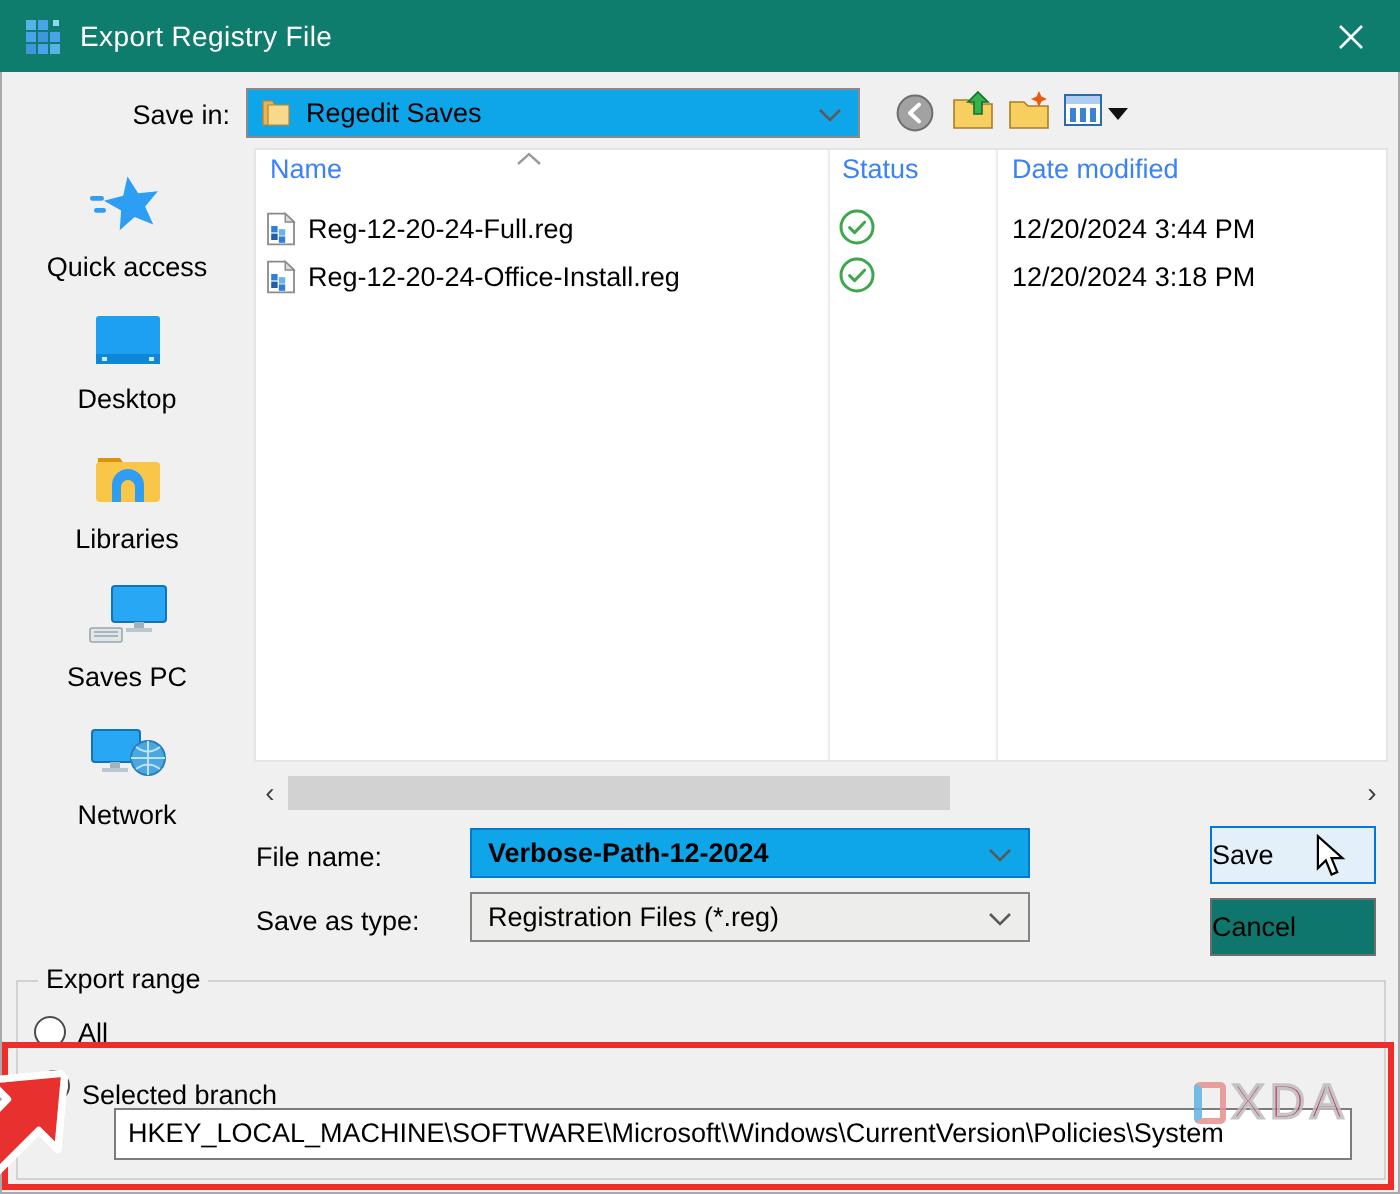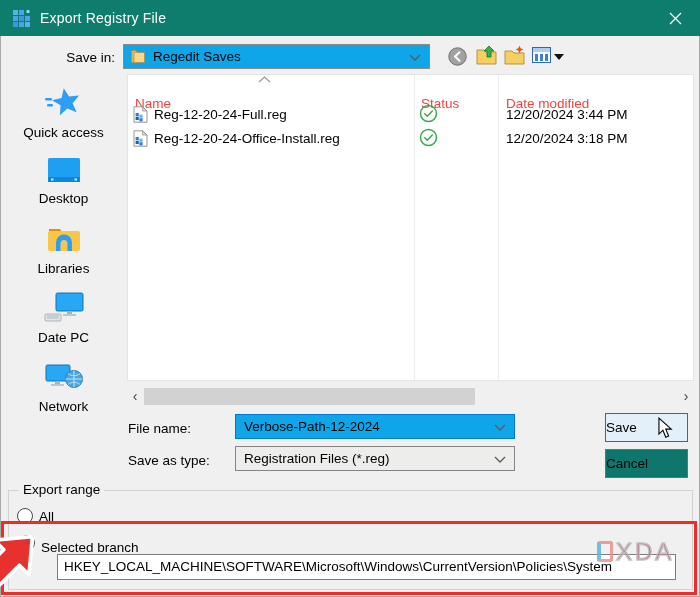--- a/index.html
+++ b/index.html
@@ -36,32 +36,32 @@
   }
   
   .side-item{ position:absolute; left:0; width:127px; text-align:center; }
   .side-item .lbl{ display:block; font-size:13.5px; margin-top:3px; }
   
   .listbox{
     position:absolute; left:127px; top:74px; width:567px; height:307px;
     background:#fff; border:1px solid #e4e4e4; font-size:13.5px;
   }
   .col-sep{ position:absolute; top:0; width:1px; height:305px; background:#ececec; }
-  .hdr{ position:absolute; top:21px; color:#ef4444; }
+  .hdr{ position:absolute; top:2px; color:#3b82f6; }
   .sort-caret{ position:absolute; left:130px; top:1px; }
   .row-text{ position:absolute; white-space:nowrap; }
   .reg-ic{ position:absolute; left:5px; }
   .check-ic{ position:absolute; left:291px; }
   
   .hscroll{ position:absolute; left:127px; top:388px; width:567px; height:17px; }
   .hscroll .arrow{ position:absolute; top:0; width:16px; height:17px; font-size:14px; color:#404040; text-align:center; line-height:16px; }
   .hscroll .thumb{ position:absolute; left:17px; top:0; width:331px; height:17px; background:#d2d2d2; }
   
   .fname-label{ position:absolute; left:128px; top:421px; }
-  .fname-combo{ left:235px; top:414px; width:280px; border:1px solid #0078d7; padding-left:8px; }
+  .fname-combo{ left:235px; top:414px; width:280px; border:1px solid #0078d7; padding-left:8px;font-weight:bold; }
   .ftype-label{ position:absolute; left:128px; top:453px; }
   .ftype-combo{ left:235px; top:446px; width:280px; background:#ededec; border:1px solid #848484; padding-left:8px; }
   
   .btn{
     position:absolute; left:605px; width:83px; height:29px;
     font-size:13.5px; display:flex; align-items:center; 
   }
   .btn-save{ top:413px; background:#e3f0fa; border:1px solid #0078d7; }
   .btn-cancel{ top:449px; background:#0f766e; border:1px solid #6e6e6e; }
   .cursor{ position:absolute; left:655px; top:417px; z-index:9; }
@@ -183,21 +183,21 @@
   </div>
 
   <div class="side-item" style="top:292px">
     <svg width="40" height="31" viewBox="0 0 40 31">
       <rect x="12" y="1" width="27" height="18" rx="1.5" fill="#28a7f5" stroke="#0f74b8" stroke-width="1"></rect>
       <rect x="23" y="19" width="5" height="3" fill="#9fb3bd"></rect>
       <rect x="19" y="22" width="13" height="2" fill="#b9c8d0"></rect>
       <rect x="1" y="22" width="16" height="7" rx="1" fill="#dfe7ea" stroke="#9aa7ad" stroke-width="0.8"></rect>
       <path d="M3 24 h12 M3 26 h12" stroke="#9aa7ad" stroke-width="0.7"></path>
     </svg>
-    <span class="lbl">Date PC</span>
+    <span class="lbl">Saves PC</span>
   </div>
 
   <div class="side-item" style="top:361px">
     <svg width="40" height="31" viewBox="0 0 40 31">
       <rect x="2" y="4" width="24" height="16" rx="1.5" fill="#28a7f5" stroke="#0f74b8" stroke-width="1"></rect>
       <rect x="11" y="20" width="5" height="3" fill="#9fb3bd"></rect>
       <rect x="7" y="23" width="13" height="2" fill="#b9c8d0"></rect>
       <circle cx="30" cy="18" r="8.5" fill="#4aa7e0" stroke="#2a7fb8" stroke-width="1"></circle>
       <path d="M21.5 18 h17 M30 9.5 v17 M24 12.5 c4 3 8 3 12 0 M24 23.5 c4 -3 8 -3 12 0" fill="none" stroke="#bfe3f7" stroke-width="1"></path>
     </svg>

